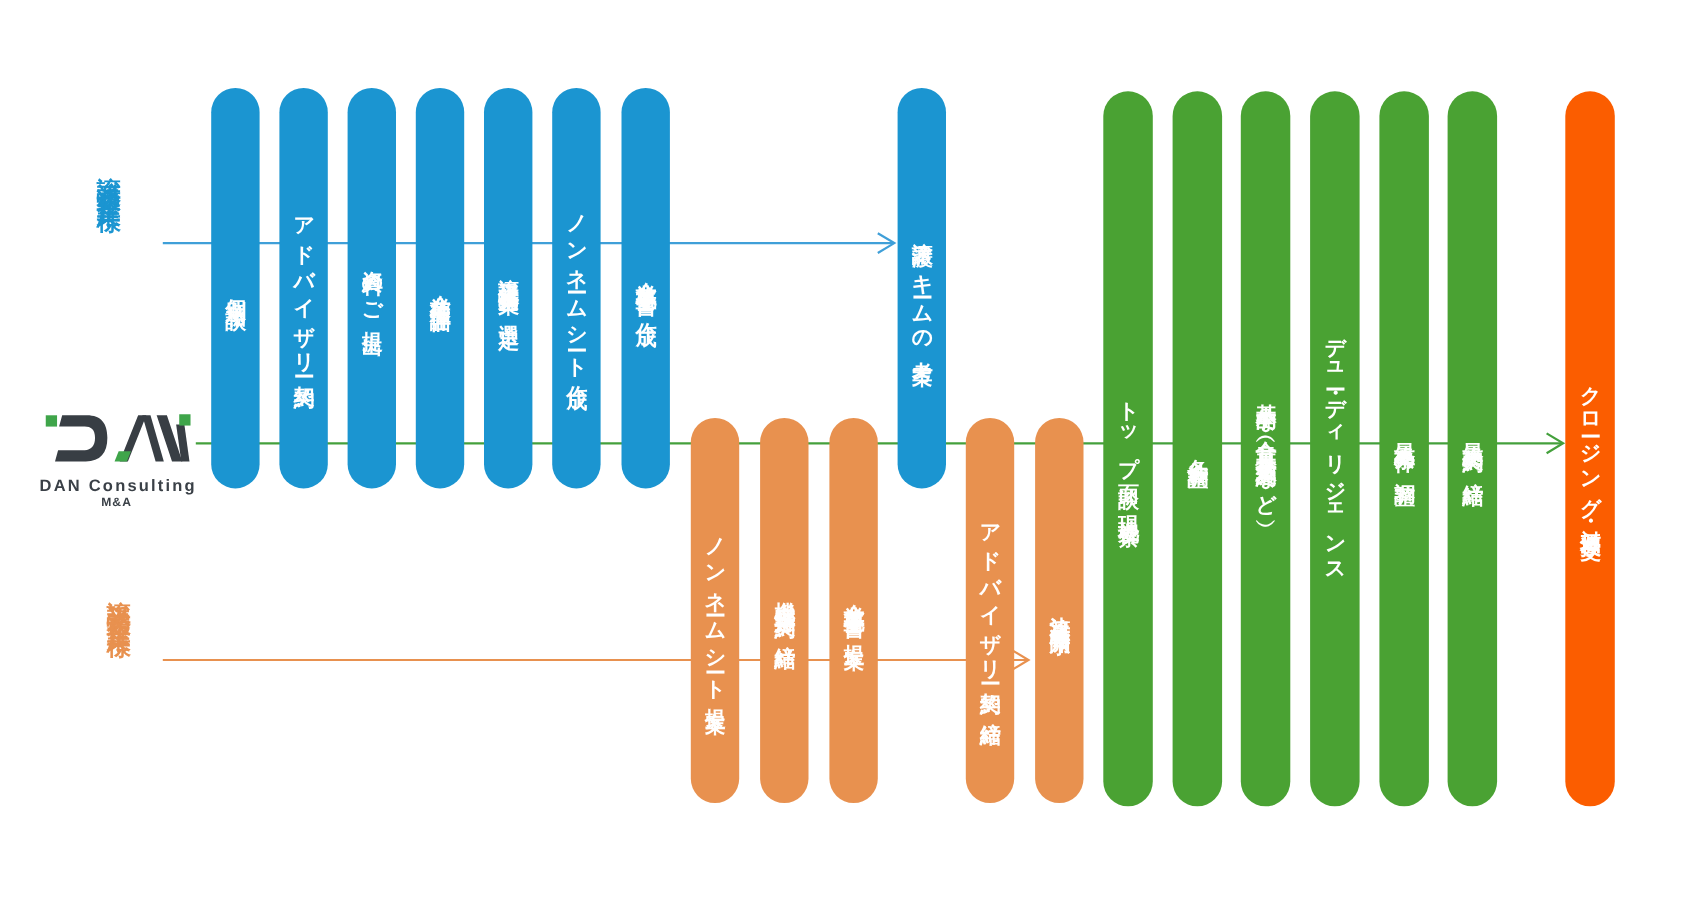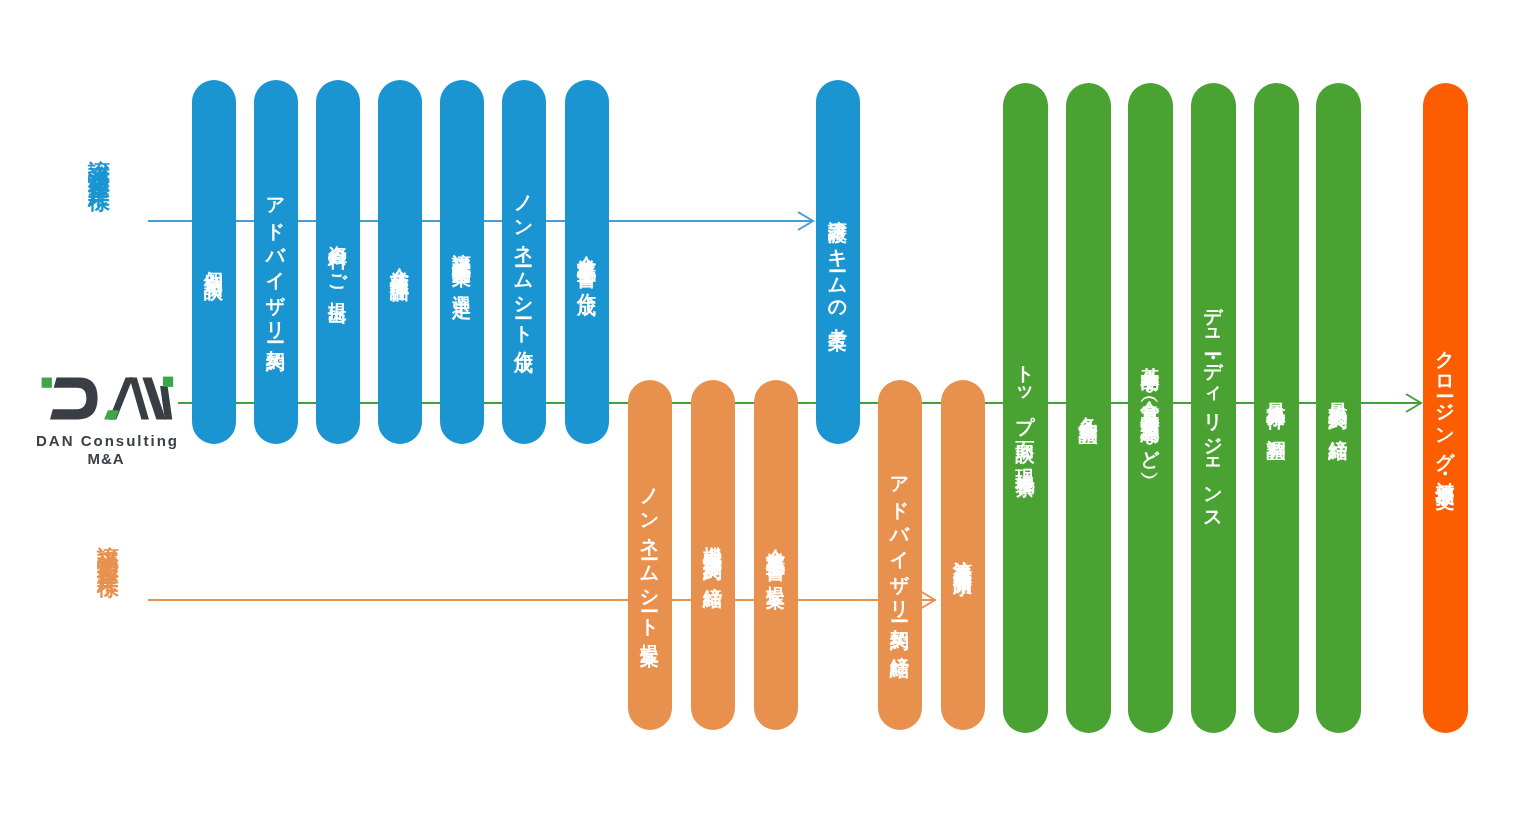--- a/index.html
+++ b/index.html
@@ -20,21 +20,21 @@
 
   
   .actor{position:absolute;z-index:2;writing-mode:vertical-rl;text-orientation:mixed;
          font-weight:bold;font-size:22px;line-height:1;letter-spacing:5px;}
   #actor-seller{left:88px;top:142px;color:#1b95d1;}
   #actor-buyer{left:97px;top:528px;color:#e8914f;}
 
   
   #logo-block{position:absolute;left:36px;top:373px;width:140px;z-index:2;text-align:center;}
   #logo-company{margin-top:3px;font-size:15px;font-weight:bold;color:#3a4047;letter-spacing:2px;white-space:nowrap;}
-  #logo-division{margin-top:1px;font-size:15px;font-weight:bold;color:#3a4047;letter-spacing:1px;}
+  #logo-division{margin-top:1px;font-size:11px;font-weight:bold;color:#3a4047;letter-spacing:1px;}
 </style>
 </head>
 <body>
 
 <div id="canvas">
 
   <svg id="lines-layer" viewBox="0 0 1536 815" xmlns="http://www.w3.org/2000/svg">
 
     <g stroke="#3f9fd8" stroke-width="2" fill="none">
       <line x1="148" y1="221" x2="812" y2="221"></line>

